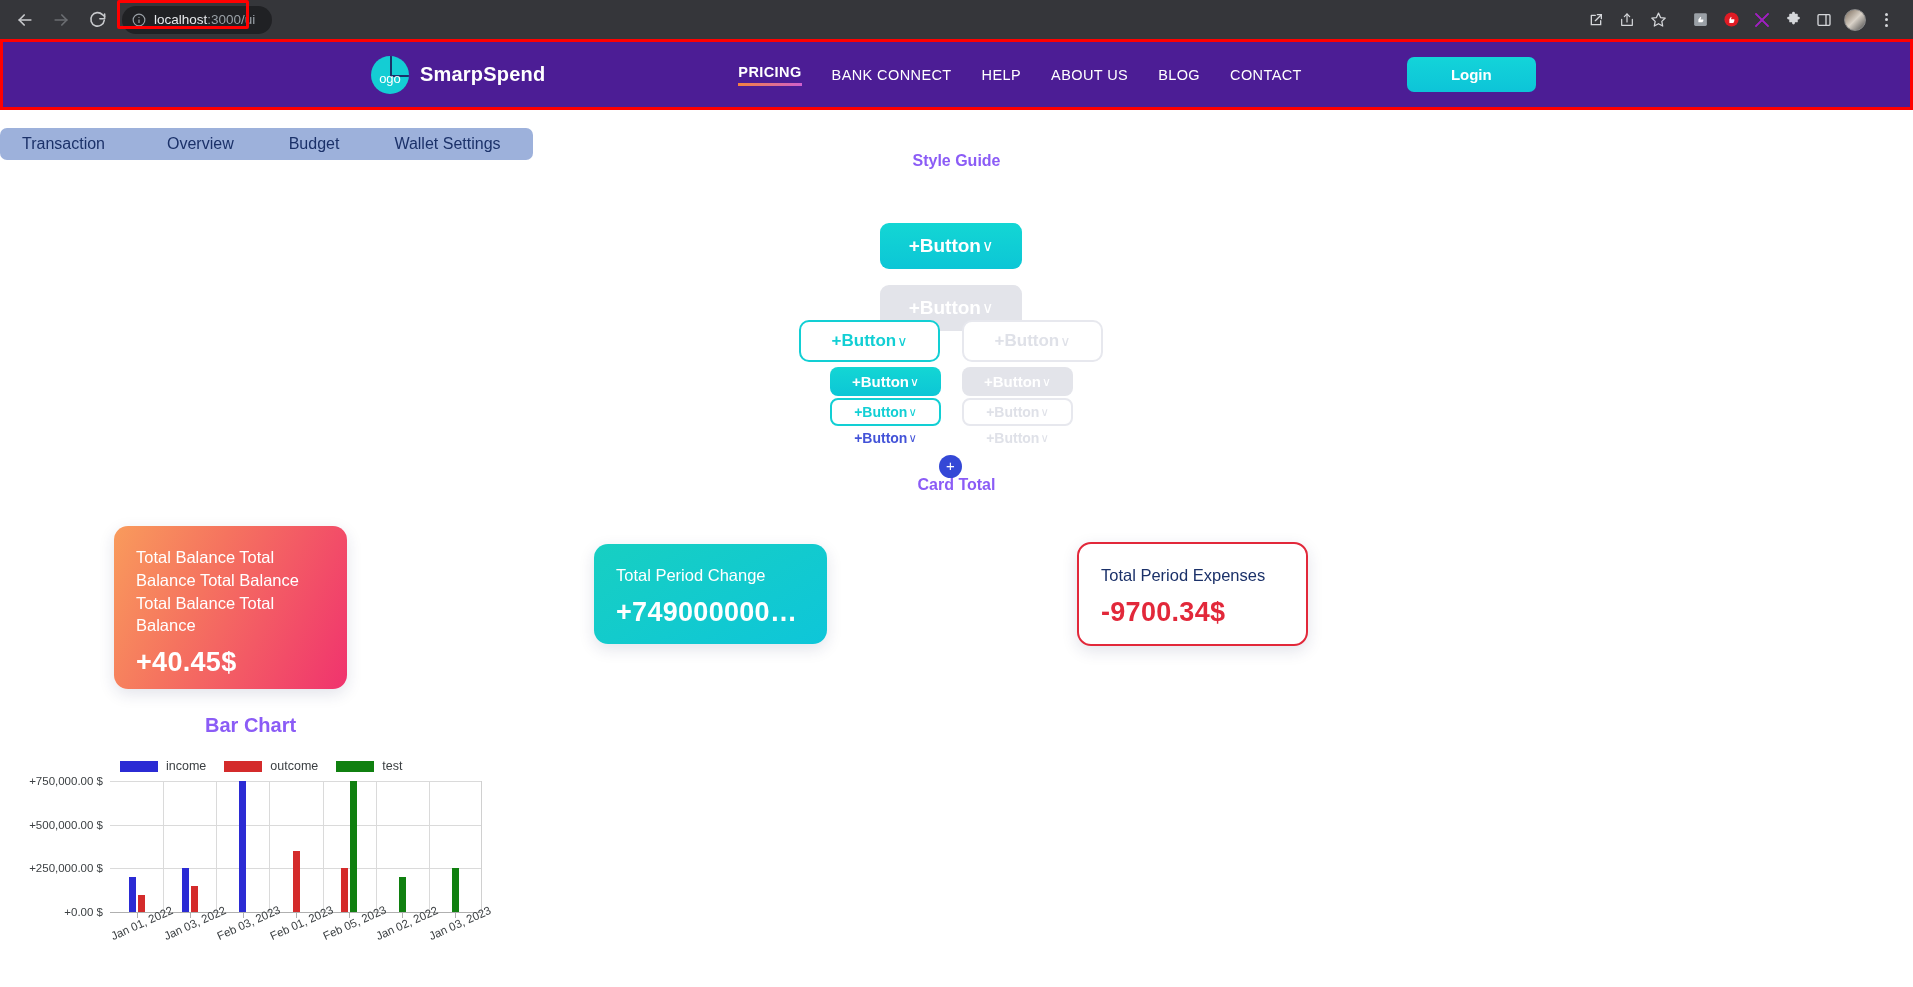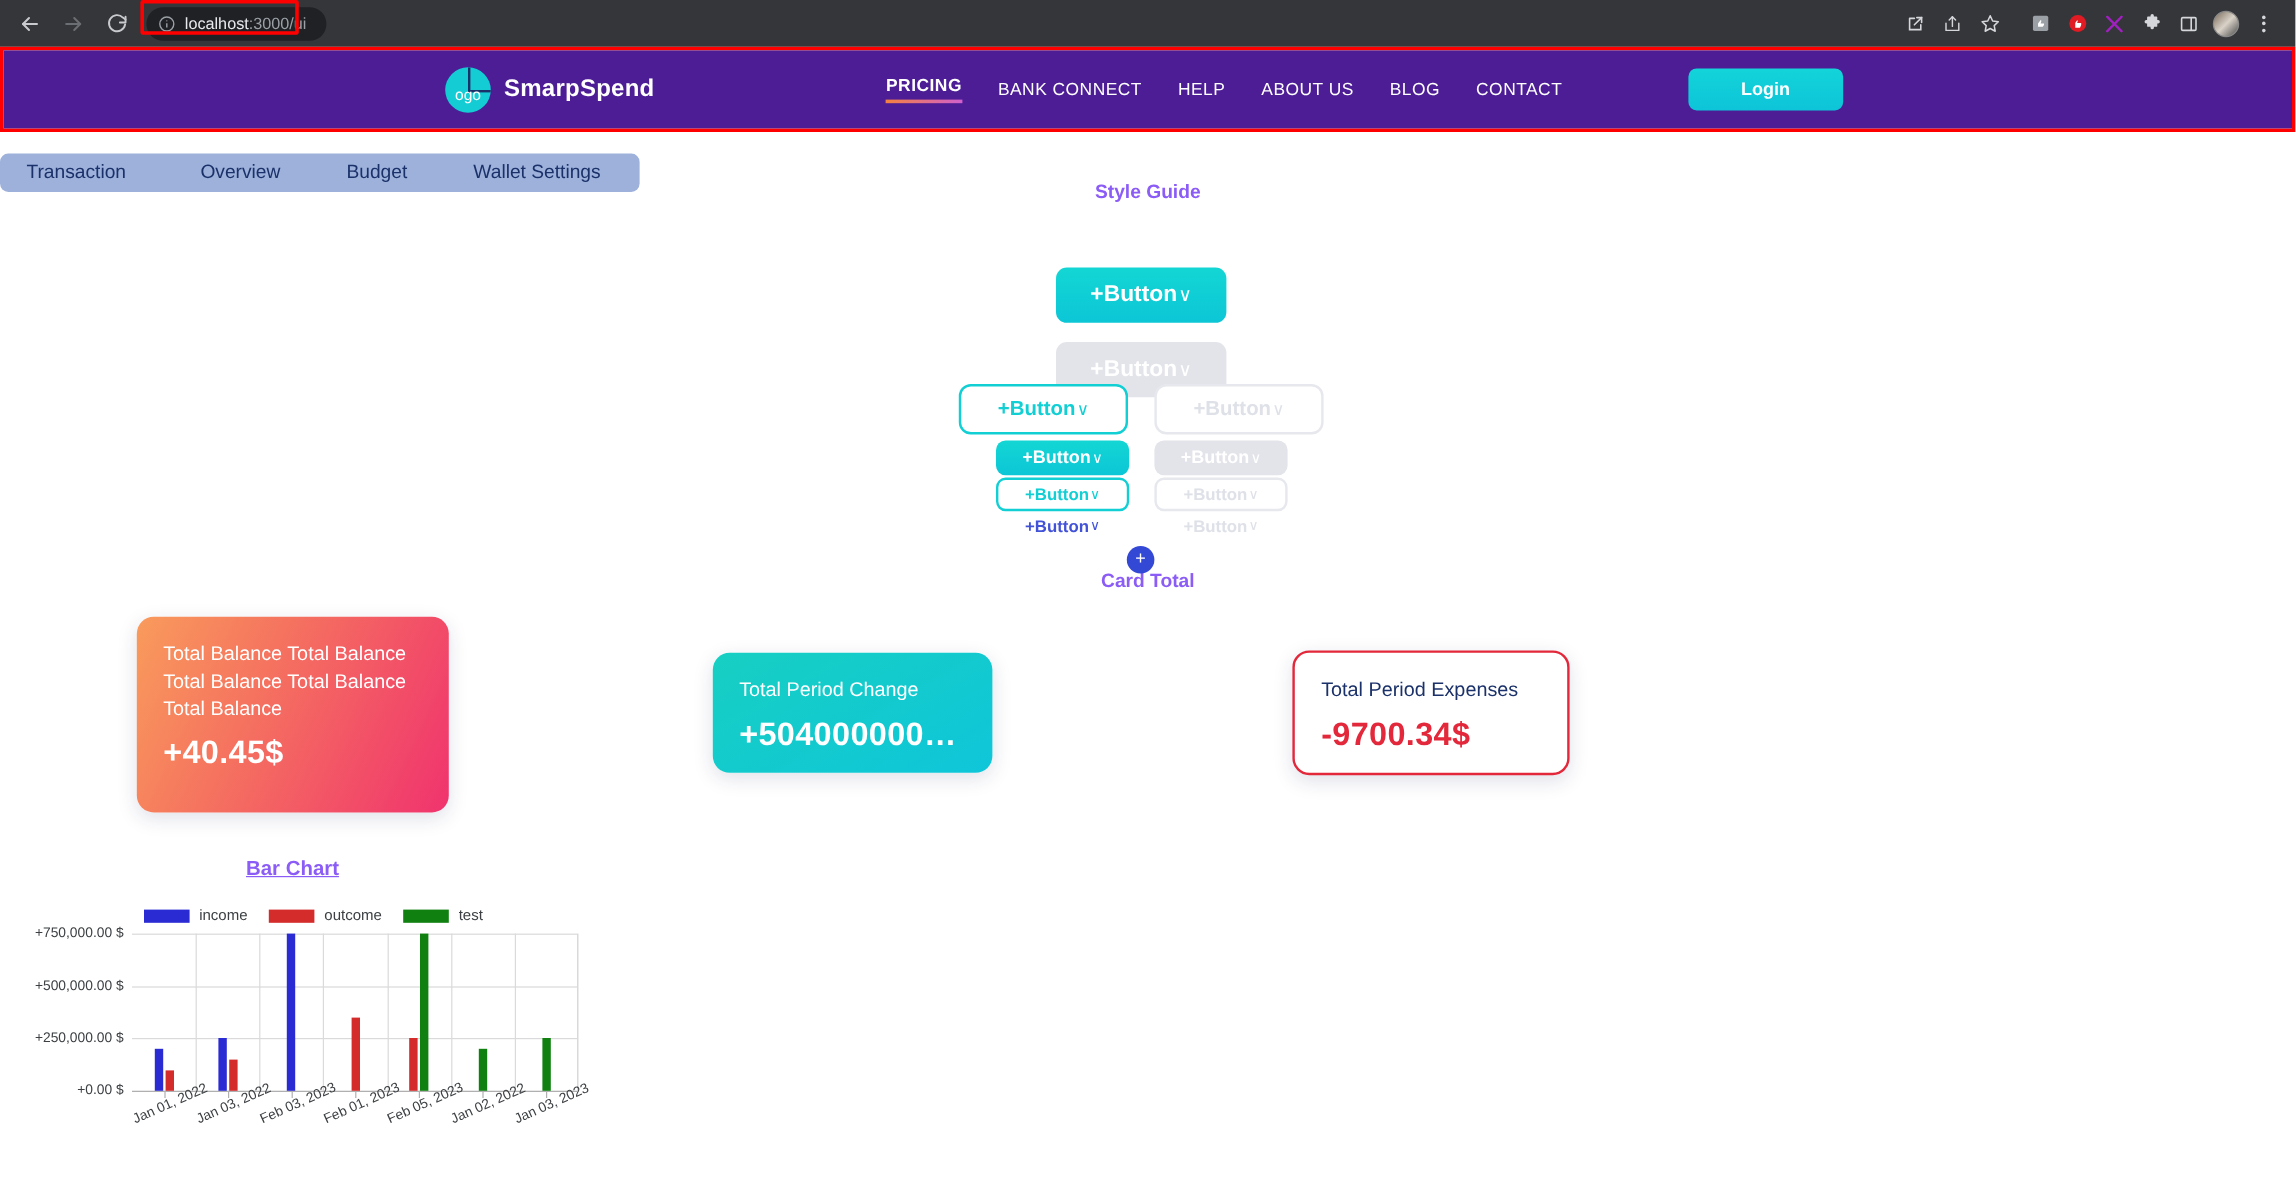--- a/index.html
+++ b/index.html
@@ -250,33 +250,33 @@
   .card {
     border-radius: 14px;
     padding: 20px 22px;
     color: #fff;
     box-shadow: 0 5px 16px rgba(30,40,90,.13);
     position: absolute;
   }
   .card-label { font-size: 16.5px; line-height: 1.38; font-weight: 500; }
   .card-value { font-size: 27px; font-weight: 800; margin-top: 10px; letter-spacing:.3px; }
 
-  .card-1 { left: 114px; top: 0;    width: 260px; height: 163px;
+  .card-1 { left: 114px; top: 12px;    width: 233px; height: 163px;
             background: linear-gradient(115deg,#f99b5c 0%,#f5735f 38%,#f0336e 100%); }
   .card-2 { left: 594px; top: 30px; width: 233px; height: 100px;
             background: linear-gradient(150deg,#17cfc2 0%,#0ec6d9 100%); }
   .card-3 { left: 1077px; top: 28px; width: 231px; height: 104px;
             background: #ffffff; border: 2px solid #e2283a; }
   .card-3 .card-label { color: #1b3169; }
   .card-3 .card-value { color: #e2283a; }
   .card-4 { left: 1558px; top: 28px; width: 231px; height: 104px;
             background: linear-gradient(100deg,#c93fe0 0%,#a046e3 55%,#6e46e6 100%); }
 
   
-  .chart-title { margin-top: 10px; font-size: 17px; text-align: left; margin-left: 205px; text-decoration: underline; }
+  .chart-title { margin-top: 10px; font-size: 20px; text-align: left; margin-left: 205px; }
   .chart-wrap { position: relative; margin-top: 22px; height: 250px; }
 
   .legend {
     position: absolute; left: 120px; top: 0;
     display: flex; align-items: center; gap: 0;
     font-size: 12.5px; color: #3c4043;
   }
   .legend-item { display: flex; align-items: center; gap: 8px; margin-right: 18px; }
   .legend-swatch { width: 38px; height: 11px; display: block; }
 
@@ -524,21 +524,21 @@
   <div class="section-title cards-title">Card Total</div>
 
   <div class="cards-row">
     <div class="card card-1">
       <div class="card-label">Total Balance Total Balance Total Balance Total Balance Total Balance</div>
       <div class="card-value">+40.45$</div>
     </div>
 
     <div class="card card-2">
       <div class="card-label">Total Period Change</div>
-      <div class="card-value">+504000000…</div>
+      <div class="card-value">+749000000…</div>
     </div>
 
     <div class="card card-3">
       <div class="card-label">Total Period Expenses</div>
       <div class="card-value">-9700.34$</div>
     </div>
 
   </div>
 
   <div class="section-title chart-title">Bar Chart</div>

